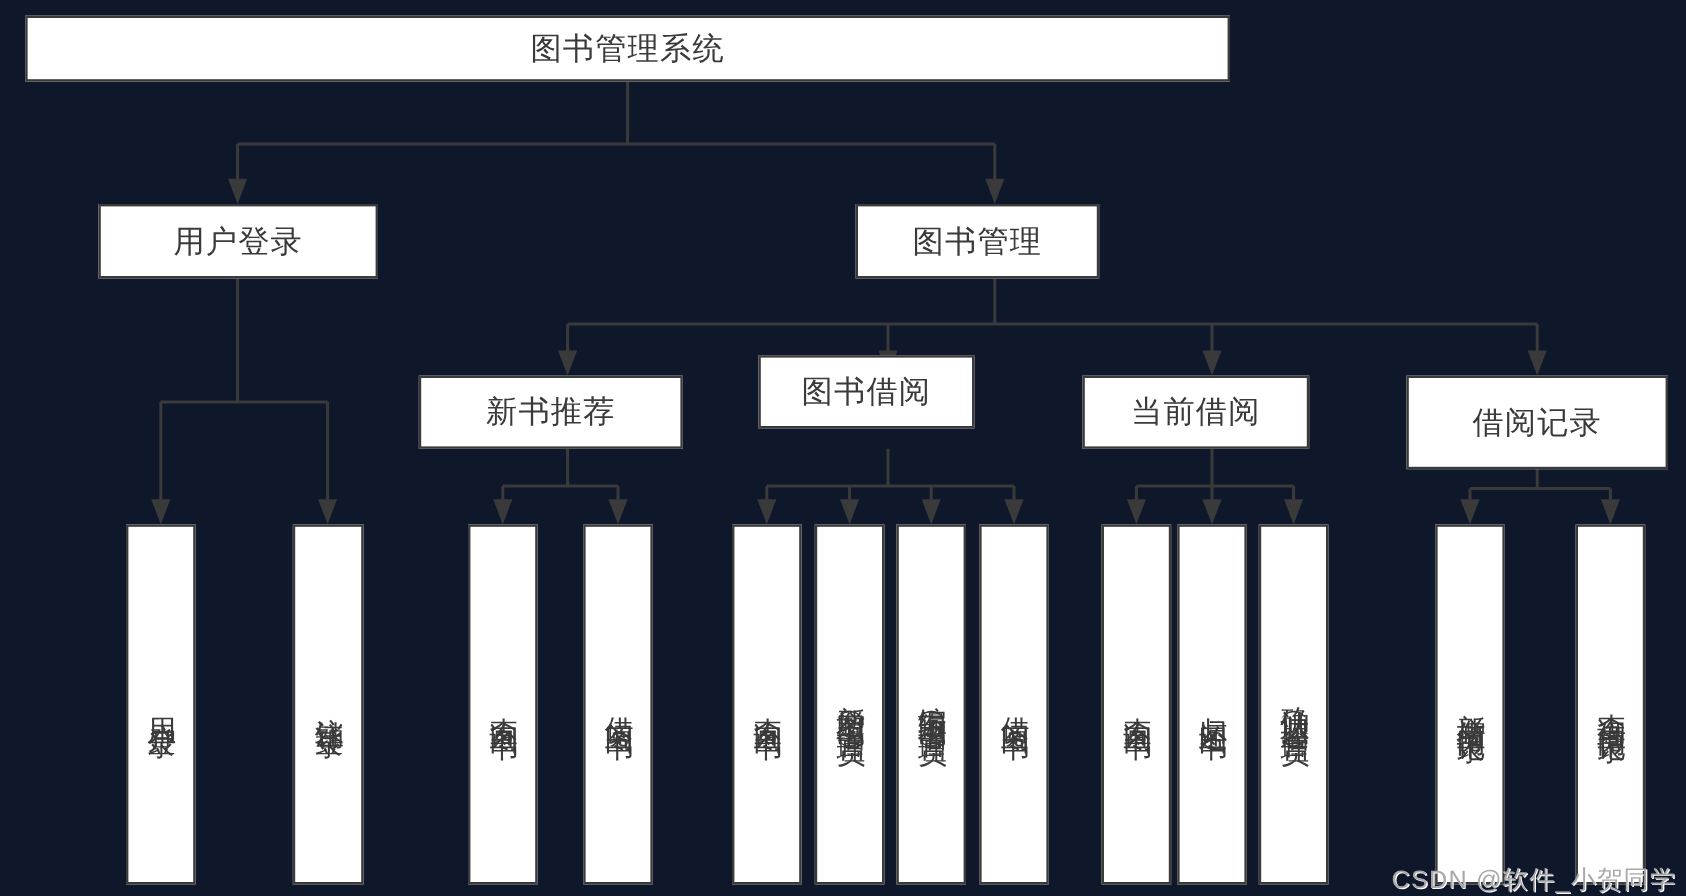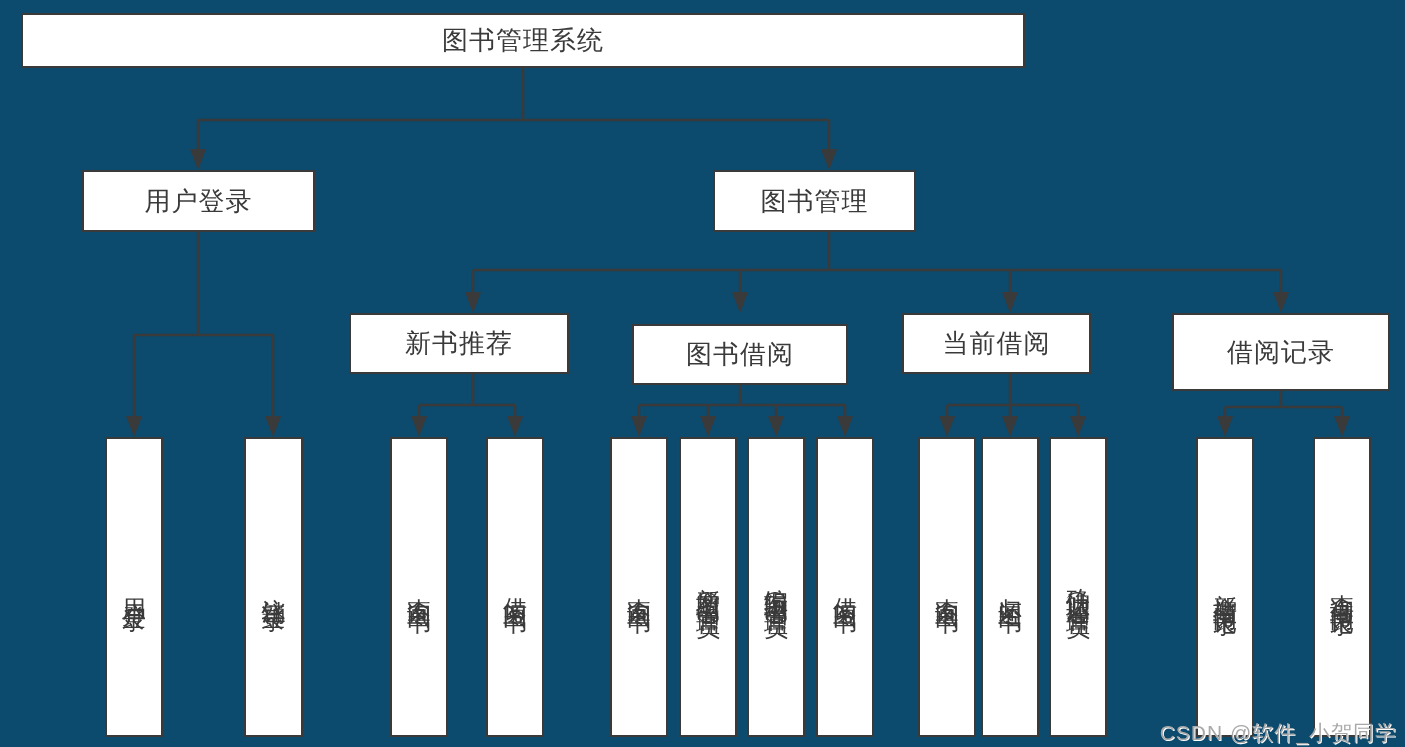--- a/index.html
+++ b/index.html
@@ -1,19 +1,19 @@
 <!DOCTYPE html>
 <html><head>
 <meta charset="utf-8">
 <style>
   html,body{margin:0;padding:0;background:#ffffff;}
   #canvas{
     position:relative;
     width:1405px;height:747px;
-    background:#0c4a6e;
+    background:#0f172a;
     font-family:"Liberation Sans","DejaVu Sans",sans-serif;
     color:#333333;
     overflow:hidden;
   }
   #connectors{position:absolute;left:0;top:0;width:1405px;height:747px;}
   .hnode{
     position:absolute;
     box-sizing:border-box;
     border:2.5px solid #3a3a3a;
     background:#ffffff;
@@ -100,21 +100,21 @@
   <div class="hnode" style="left:82px;top:170px;width:233px;height:62px">
     <span>用户登录</span>
   </div>
   <div class="hnode" style="left:713px;top:170px;width:203px;height:62px">
     <span>图书管理</span>
   </div>
 
   <div class="hnode" style="left:349px;top:313px;width:220px;height:61px">
     <span>新书推荐</span>
   </div>
-  <div class="hnode" style="left:632px;top:324px;width:216px;height:61px">
+  <div class="hnode" style="left:632px;top:296px;width:180px;height:61px">
     <span>图书借阅</span>
   </div>
   <div class="hnode" style="left:902px;top:313px;width:189px;height:61px">
     <span>当前借阅</span>
   </div>
   <div class="hnode" style="left:1172px;top:313px;width:218px;height:78px">
     <span>借阅记录</span>
   </div>
 
   <div class="vnode" style="left:105px;top:437px;width:58px;height:300px">

